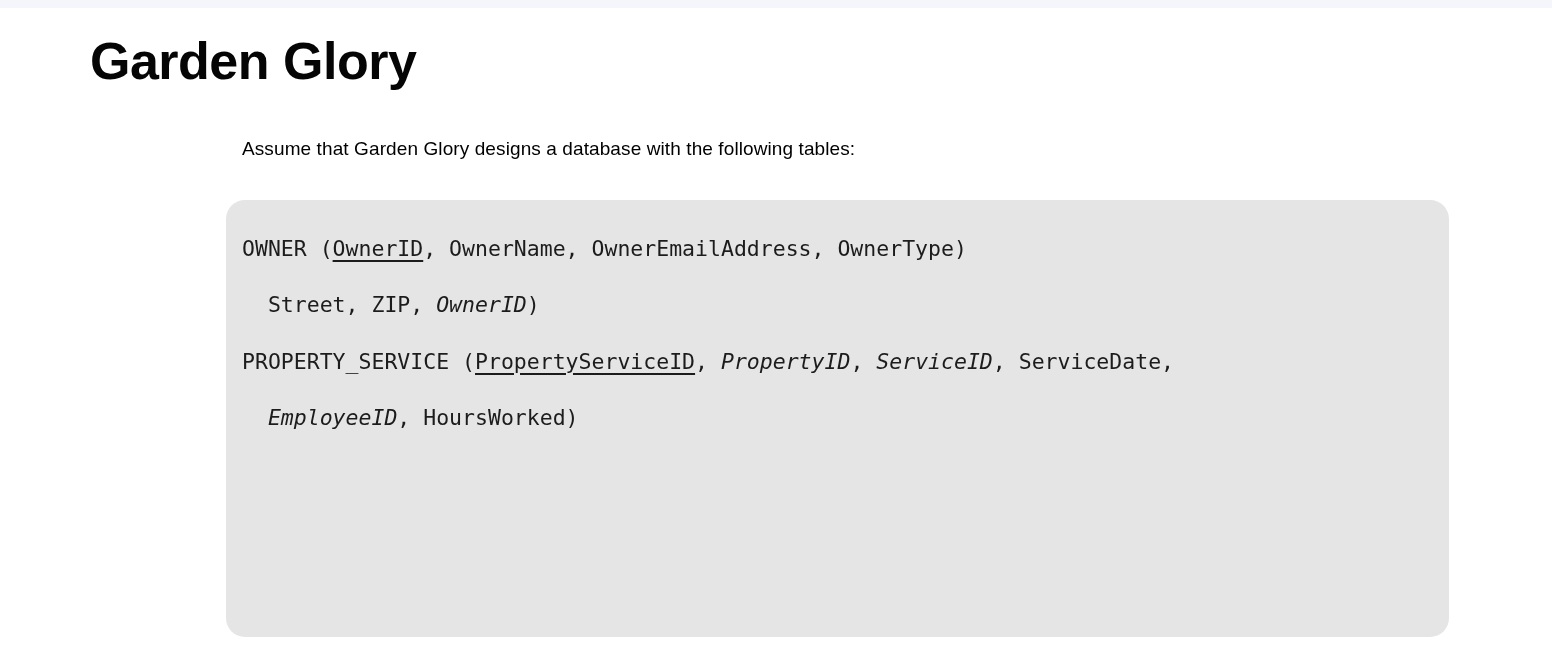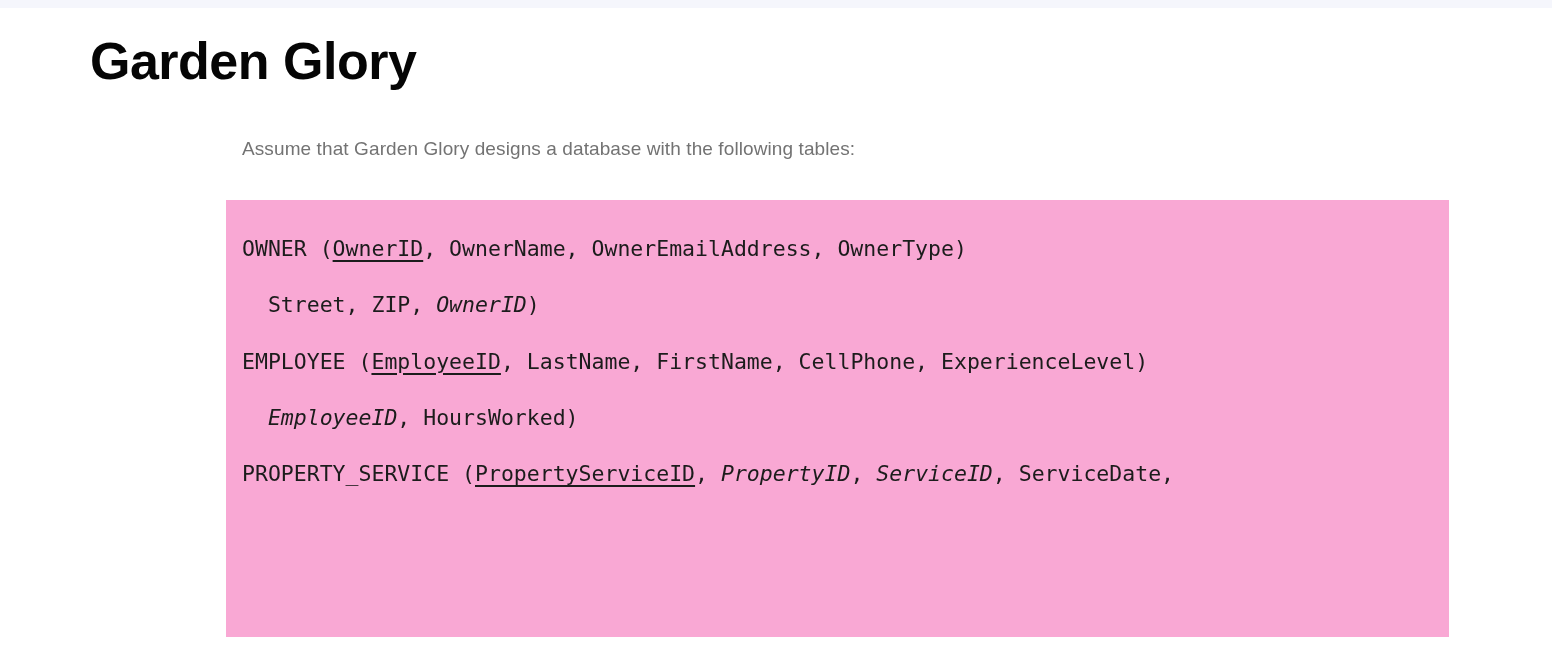--- a/index.html
+++ b/index.html
@@ -37,33 +37,34 @@
     font-family: "Liberation Sans", sans-serif;
     line-height: 1.1;
   }
   .intro {
     position: absolute;
     left: 242px;
     top: 137px;
     margin: 0;
     font-size: 19px;
     font-weight: 400;
-    color: #737373;
+    color: #000000;
     letter-spacing: 0.1px;
     line-height: 1.3;
   }
   .schema-block {
     position: absolute;
     left: 226px;
     top: 200px;
     width: 1223px;
     height: 437px;
     box-sizing: border-box;
-    background: #f9a8d4;
+    background: #e5e5e5;
     padding: 21px 16px 8px 16px;
+    border-radius: 19px;
   }
   .schema-line {
     font-family: "DejaVu Sans Mono", "Liberation Mono", monospace;
     font-size: 21.5px;
     line-height: 56.3px;
     white-space: pre;
     color: #1c1c1c;
   }
   .seg-plain { font-style: normal; text-decoration: none; }
   .seg-underline {
@@ -76,17 +77,16 @@
 </head>
 <body>
 
 <div class="page">
   <div class="top-strip"></div>
   <h1 class="title">Garden Glory</h1>
   <p class="intro">Assume that Garden Glory designs a database with the following tables:</p>
   <div class="schema-block" id="schema-block">
       <div class="schema-line"><span class="seg-plain">OWNER (</span><span class="seg-underline">OwnerID</span><span class="seg-plain">, OwnerName, OwnerEmailAddress, OwnerType)</span></div>
       <div class="schema-line"><span class="seg-plain">  Street, ZIP, </span><span class="seg-italic">OwnerID</span><span class="seg-plain">)</span></div>
-      <div class="schema-line"><span class="seg-plain">EMPLOYEE (</span><span class="seg-underline">EmployeeID</span><span class="seg-plain">, LastName, FirstName, CellPhone, ExperienceLevel)</span></div>
+      <div class="schema-line"><span class="seg-plain">PROPERTY_SERVICE (</span><span class="seg-underline">PropertyServiceID</span><span class="seg-plain">, </span><span class="seg-italic">PropertyID</span><span class="seg-plain">, </span><span class="seg-italic">ServiceID</span><span class="seg-plain">, ServiceDate,</span></div>
       <div class="schema-line"><span class="seg-plain">  </span><span class="seg-italic">EmployeeID</span><span class="seg-plain">, HoursWorked)</span></div>
-      <div class="schema-line"><span class="seg-plain">PROPERTY_SERVICE (</span><span class="seg-underline">PropertyServiceID</span><span class="seg-plain">, </span><span class="seg-italic">PropertyID</span><span class="seg-plain">, </span><span class="seg-italic">ServiceID</span><span class="seg-plain">, ServiceDate,</span></div>
     </div>
 </div>
 
 </body></html>

